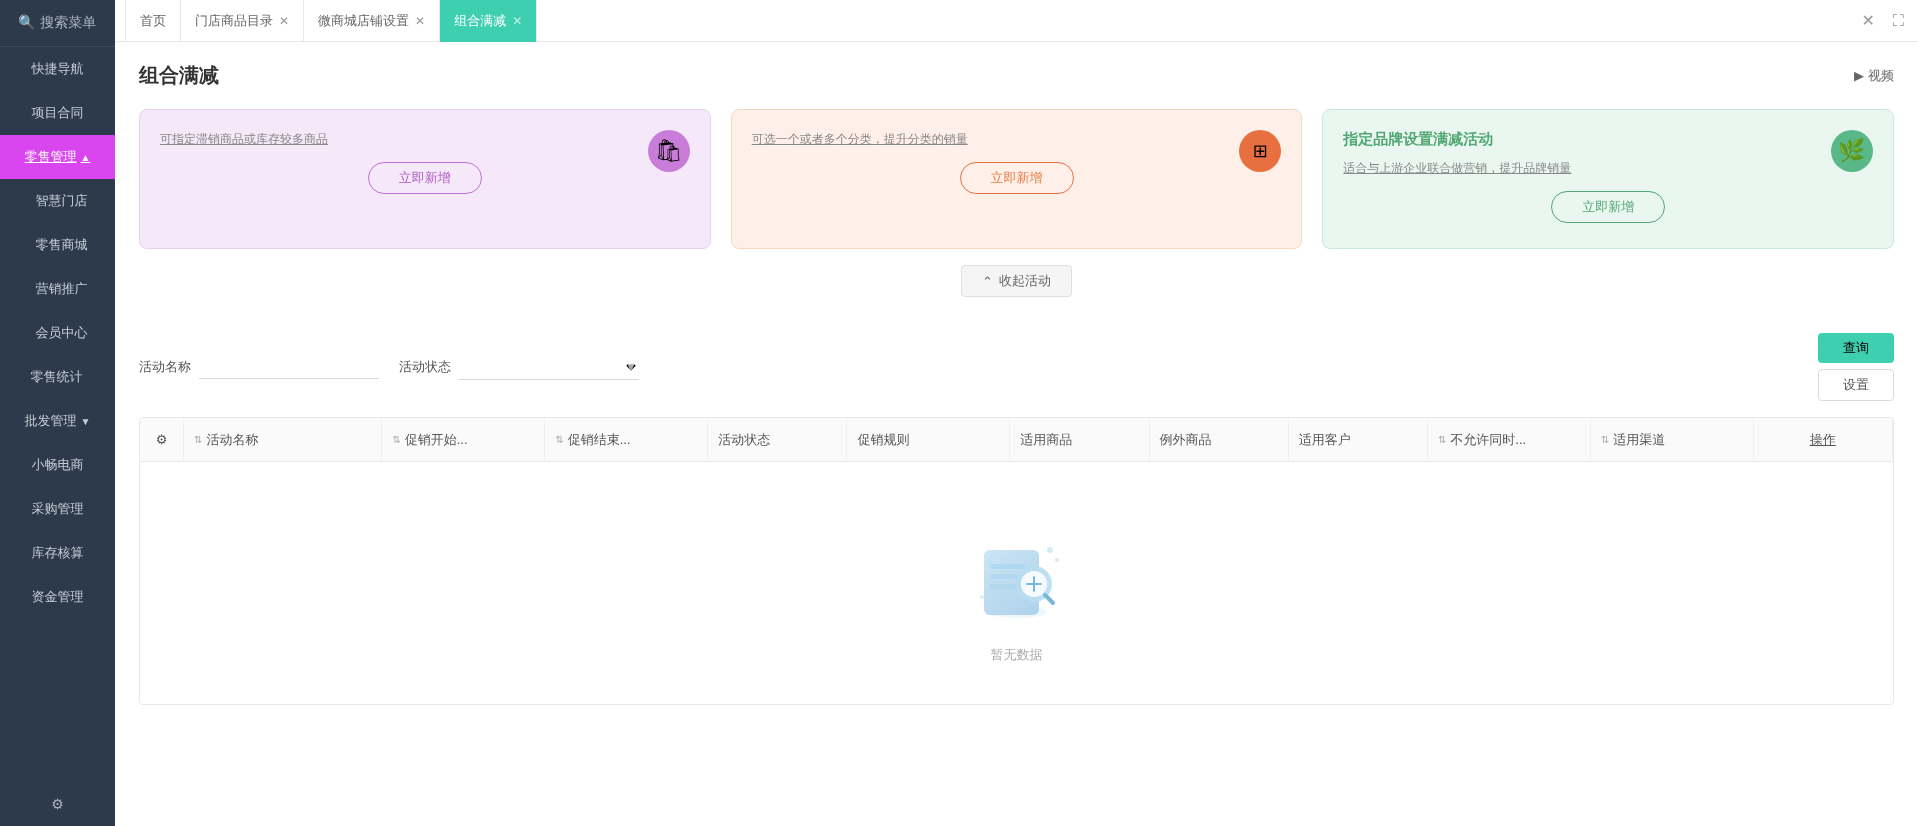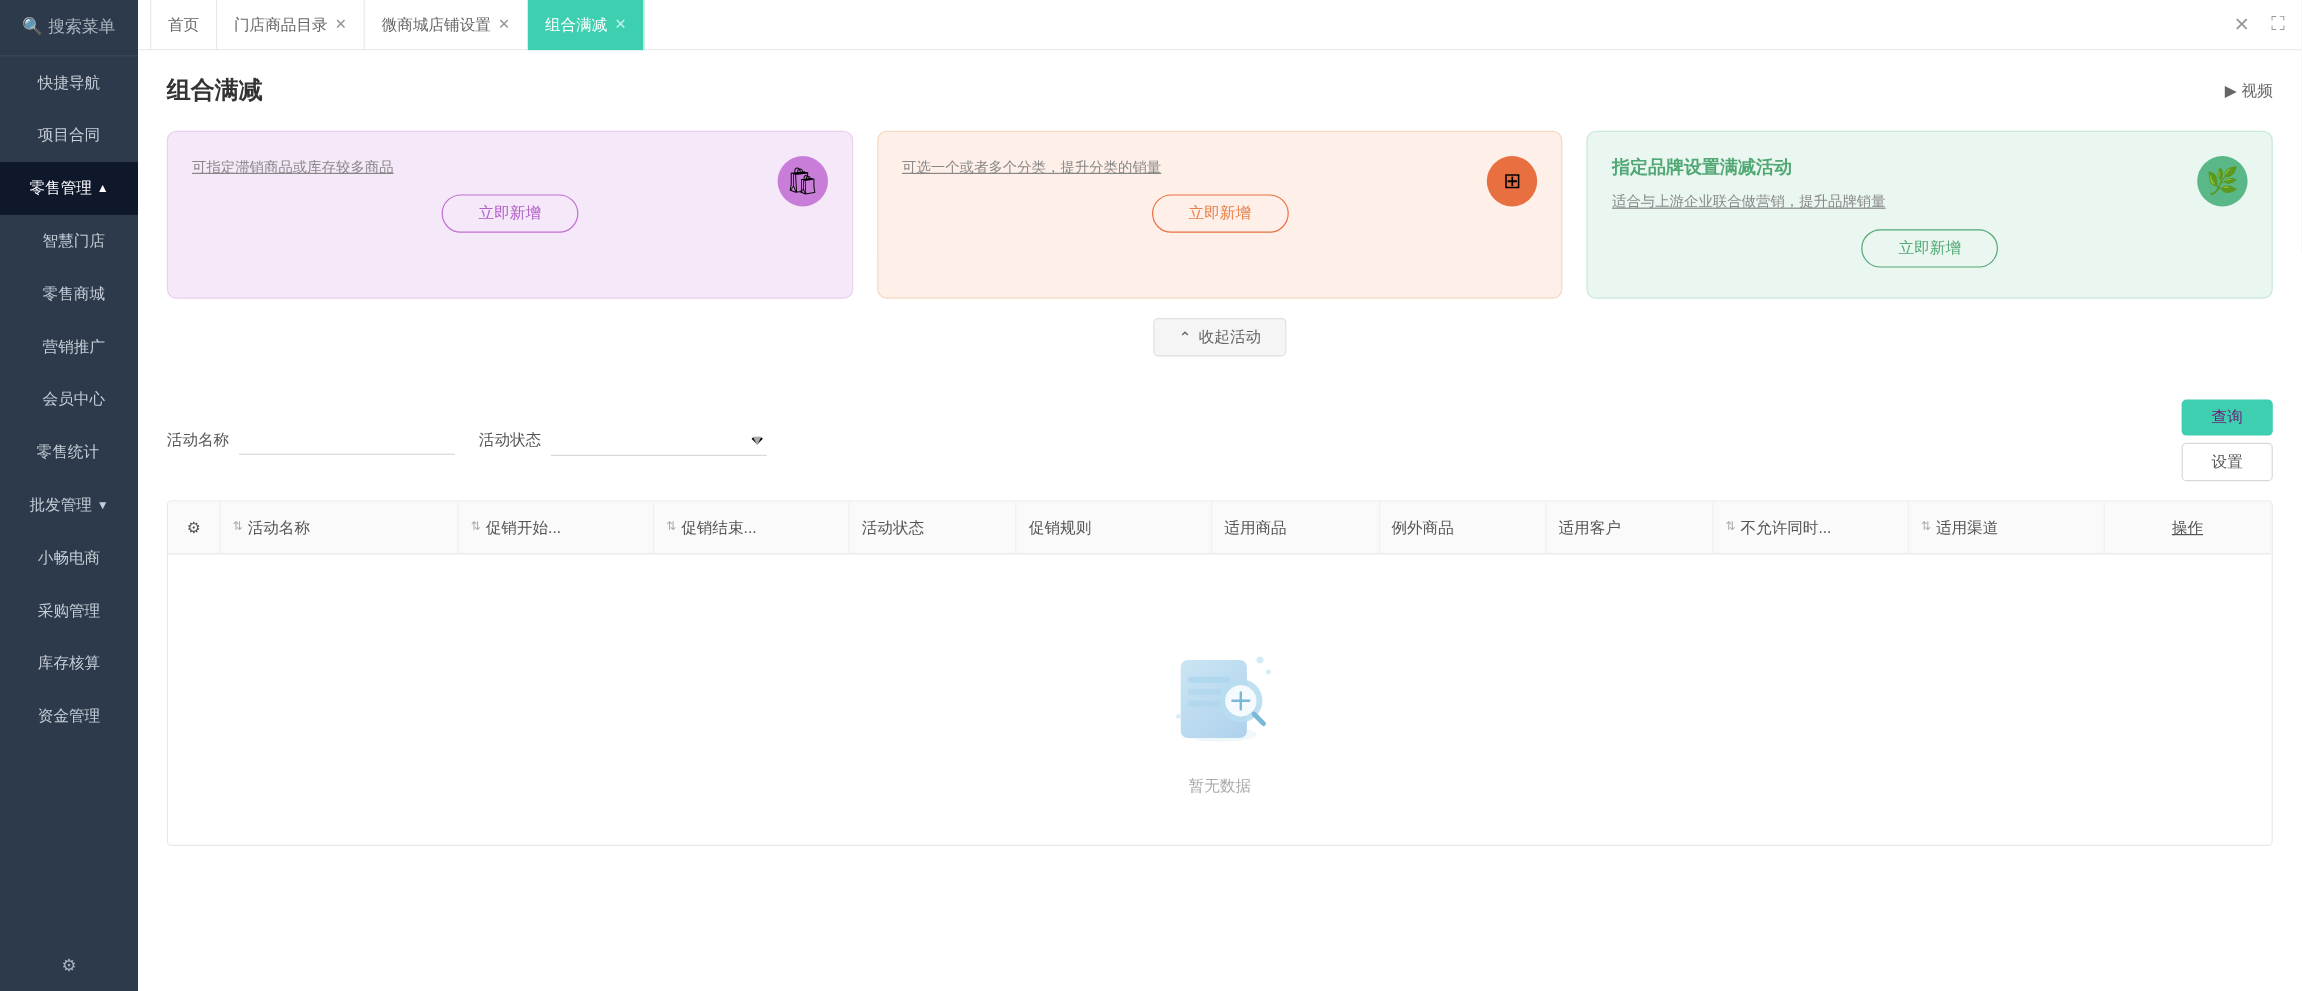--- a/index.html
+++ b/index.html
@@ -25,21 +25,21 @@
     }
     .sidebar-item {
       padding: 13px 10px;
       font-size: 13px;
       color: #c5cdd6;
       cursor: pointer;
       text-align: center;
       position: relative;
     }
     .sidebar-item.has-arrow { display: flex; align-items: center; justify-content: center; gap: 4px; }
-    .sidebar-item.active { background: #0f172a; color: #fff; }
+    .sidebar-item.active { background: #d946ef; color: #fff; text-decoration: underline; }
     .arrow-icon { font-size: 10px; }
     .sidebar-bottom {
       margin-top: auto;
       padding: 14px 10px;
       text-align: center;
       color: #aab4be;
       cursor: pointer;
     }
 
     
@@ -66,21 +66,20 @@
       padding: 0 14px;
       height: 42px;
       display: flex;
       align-items: center;
       gap: 6px;
       font-size: 13px;
       color: #666;
       cursor: pointer;
       border-right: 1px solid #e8e8e8;
       white-space: nowrap;
-      font-family: Liberation Serif, serif;
     }
     .tab:first-child { border-left: 1px solid #e8e8e8; }
     .tab.active {
       background: #3ecfb1;
       color: #fff;
     }
     .tab-close {
       font-size: 12px;
       color: inherit;
       opacity: 0.7;
@@ -249,21 +248,21 @@
       outline: none;
     }
     .filter-btns {
       margin-left: auto;
       display: flex;
       flex-direction: column;
       gap: 6px;
     }
     .btn-query {
       background: #3ecfb1;
-      color: #701a75;
+      color: #000000;
       border: none;
       padding: 6px 24px;
       border-radius: 4px;
       cursor: pointer;
       font-size: 13px;
     }
     .btn-setting {
       background: #fff;
       color: #555;
       border: 1px solid #d9d9d9;

